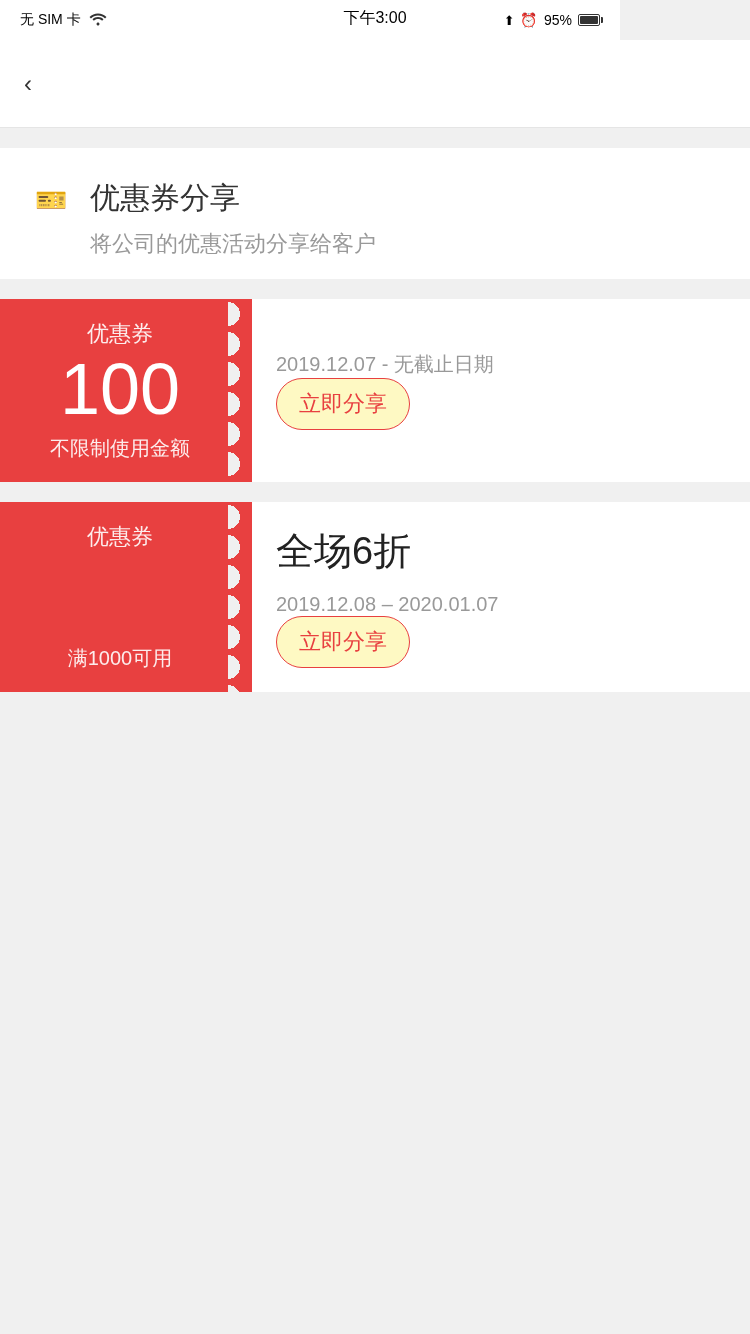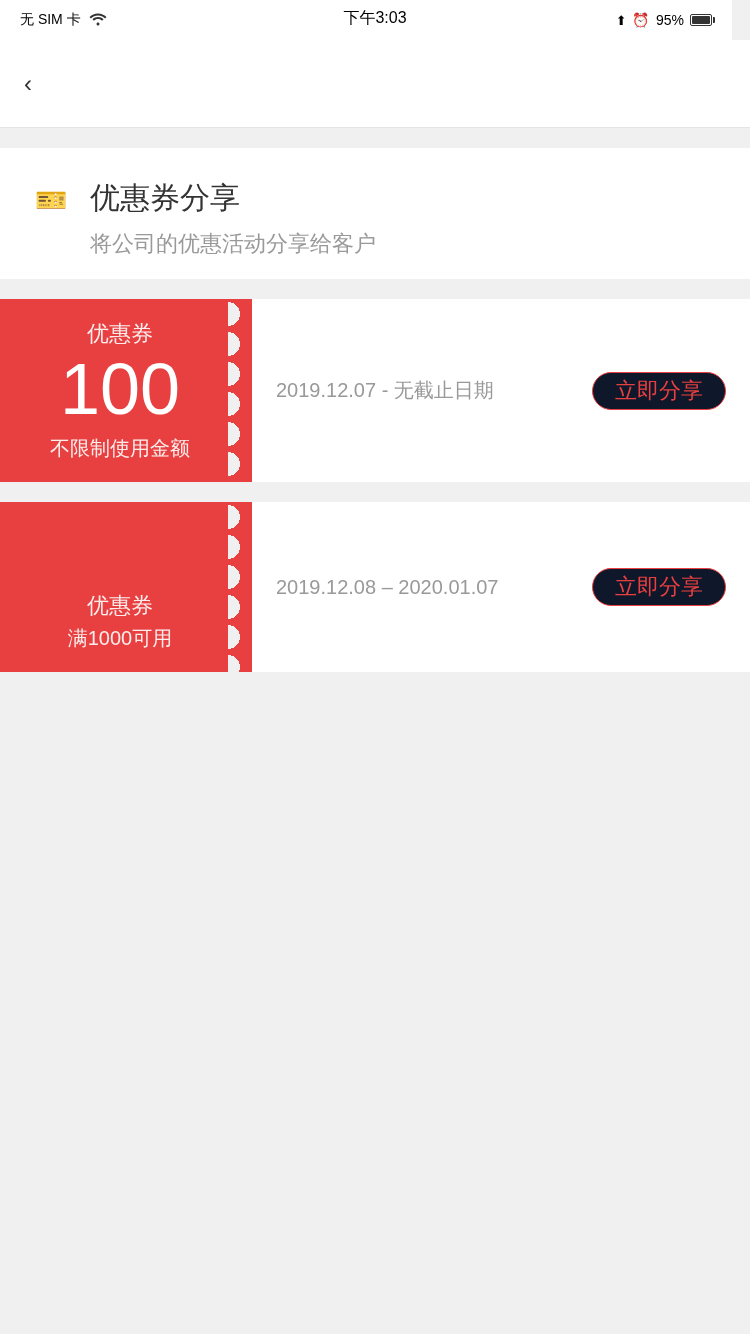--- a/index.html
+++ b/index.html
@@ -7,21 +7,21 @@
     body {
       width: 750px;
       min-height: 1334px;
       background: #f0f0f0;
       font-family: -apple-system, "PingFang SC", "Helvetica Neue", sans-serif;
       overflow-x: hidden;
     }
 
     
     .status-bar {
-      width: 732px;
+      width: 620px;
       height: 40px;
       background: #fff;
       display: flex;
       align-items: center;
       justify-content: space-between;
       padding: 0 20px;
       font-size: 14px;
       font-weight: 500;
     }
     .status-left {
@@ -148,21 +148,21 @@
       overflow: visible;
     }
 
     
     .coupon-left {
       width: 240px;
       background: #e84040;
       display: flex;
       flex-direction: column;
       align-items: center;
-      justify-content: flex-end;
+      justify-content: space-between;
       padding: 20px 10px;
       position: relative;
       flex-shrink: 0;
     }
 
     
     .coupon-left::after {
       content: '';
       position: absolute;
       right: -12px;
@@ -204,33 +204,34 @@
       justify-content: center;
       gap: 16px;
     }
     .coupon-title {
       font-size: 38px;
       font-weight: 500;
       color: #222;
     }
     .coupon-bottom-row {
       display: flex;
-      align-items: center;
+      align-items: flex-start;
       justify-content: space-between;
+      flex-direction: column;
     }
     .coupon-date {
       font-size: 20px;
       color: #999;
     }
     .coupon-share-btn {
       border: 1.5px solid #e84040;
       color: #e84040;
-      background: #0f172a;
+      background: #fef9c3;
       border-radius: 30px;
-      padding: 3px 22px;
+      padding: 10px 22px;
       font-size: 22px;
       cursor: pointer;
       white-space: nowrap;
     }
 
     
     .empty-area {
       background: #f0f0f0;
       height: 600px;
     }
@@ -242,21 +243,21 @@
   <div class="status-left">
     <span>无 SIM 卡</span>
     <span>
       <svg width="18" height="14" viewBox="0 0 18 14" fill="none">
         <path d="M9 10.5C9.83 10.5 10.5 11.17 10.5 12C10.5 12.83 9.83 13.5 9 13.5C8.17 13.5 7.5 12.83 7.5 12C7.5 11.17 8.17 10.5 9 10.5Z" fill="#333"></path>
         <path d="M9 7C10.6 7 12.05 7.65 13.1 8.7L14.5 7.3C13.07 5.87 11.13 5 9 5C6.87 5 4.93 5.87 3.5 7.3L4.9 8.7C5.95 7.65 7.4 7 9 7Z" fill="#333"></path>
         <path d="M9 3.5C11.76 3.5 14.24 4.6 16.05 6.42L17.46 5C15.27 2.82 12.29 1.5 9 1.5C5.71 1.5 2.73 2.82 0.54 5L1.95 6.42C3.76 4.6 6.24 3.5 9 3.5Z" fill="#333"></path>
       </svg>
     </span>
   </div>
-  <div class="status-center">下午3:03</div>
+  <div class="status-center">下午3:00</div>
   <div class="status-right">
     <span style="font-size:13px;">⬆</span>
     <span>⏰</span>
     <span>95%</span>
     <span class="battery-bar">
       <span class="battery-fill"></span>
     </span>
   </div>
 </div>
 
@@ -285,20 +286,21 @@
         <button class="coupon-share-btn">立即分享</button>
       </div>
     </div>
   </div>
     <div class="coupon-card">
     <div class="coupon-left">
       <span class="coupon-label">优惠券</span>
       <span class="coupon-condition">满1000可用</span>
     </div>
     <div class="coupon-right">
+      <span class="coupon-title">全场6折</span>
       <div class="coupon-bottom-row">
         <span class="coupon-date">2019.12.08 – 2020.01.07</span>
         <button class="coupon-share-btn">立即分享</button>
       </div>
     </div>
   </div>
   </div>
 
 <div class="empty-area"></div>
 

